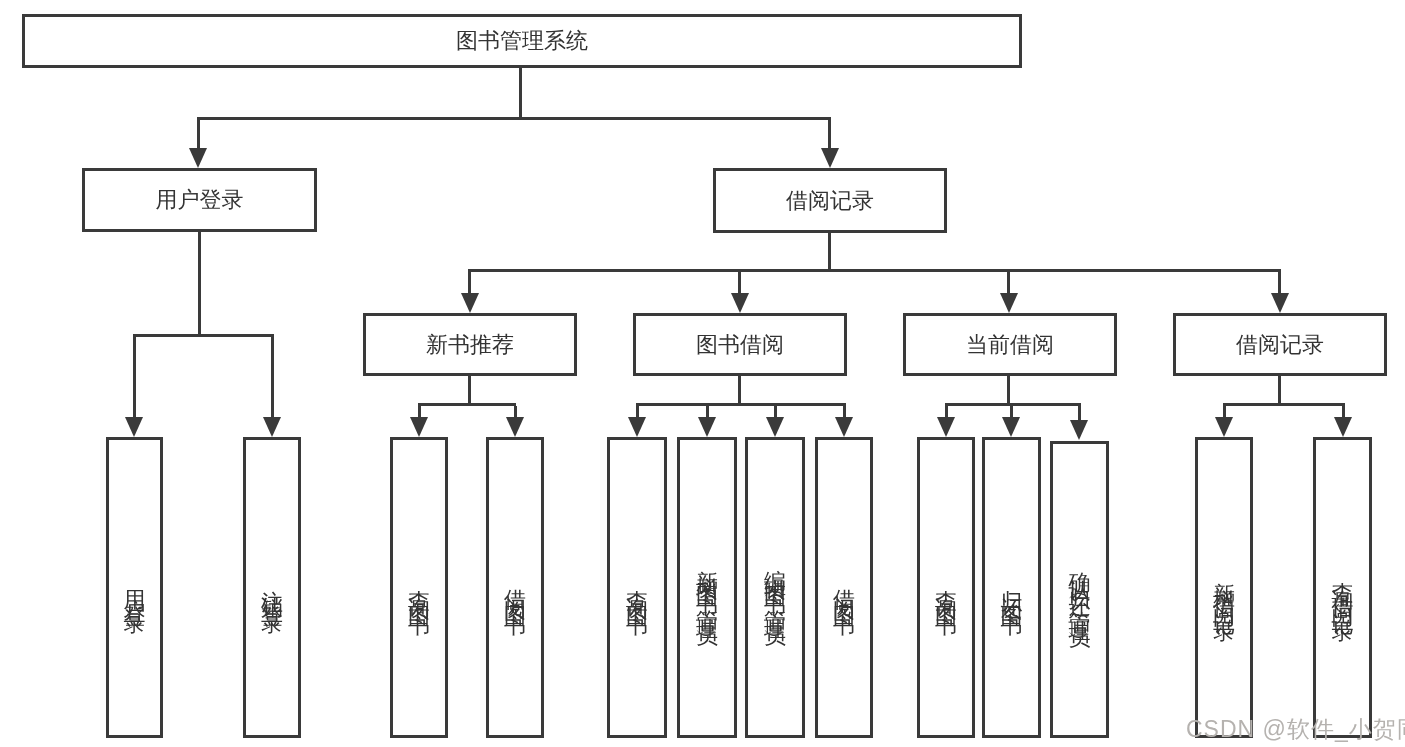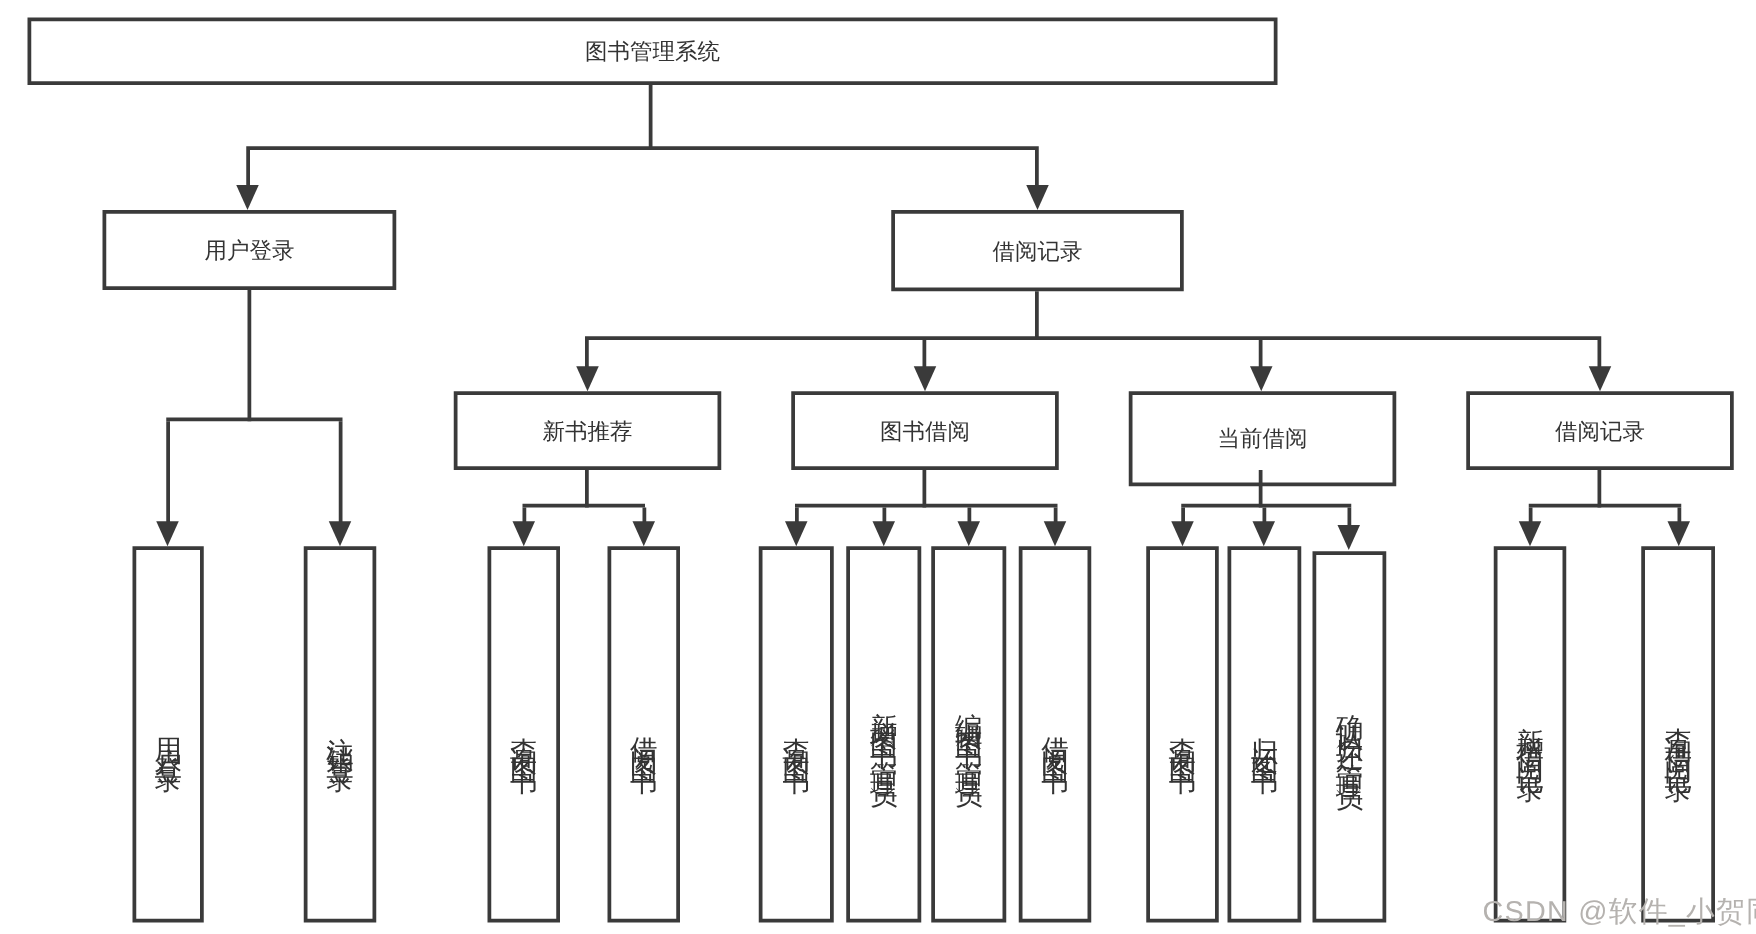--- a/index.html
+++ b/index.html
@@ -14,21 +14,21 @@
     background:#ffffff;
     font-family:"Liberation Sans", sans-serif;
     color:var(--text);
     overflow:hidden;
   }
   .node{
     position:absolute;
     border:3px solid var(--line);
     background:#ffffff;
     display:flex;align-items:center;justify-content:center;
-    font-size:18px;
+    font-size:22px;
     color:var(--text);
     box-sizing:border-box;
     white-space:nowrap;
   }
   .vnode{
     position:absolute;
     border:3px solid var(--line);
     background:#ffffff;
     display:flex;align-items:center;justify-content:center;
     box-sizing:border-box;
@@ -98,21 +98,21 @@
   <div class="arrow" style="left:1000px;top:293px;"></div>
   <div class="vl" style="left:1278px;top:272px;height:23px;"></div>
   <div class="arrow" style="left:1271px;top:293px;"></div>
 
   <div class="node" style="left:363px;top:313px;width:214px;height:63px;">
     <span>新书推荐</span>
   </div>
   <div class="node" style="left:633px;top:313px;width:214px;height:63px;">
     <span>图书借阅</span>
   </div>
-  <div class="node" style="left:903px;top:313px;width:214px;height:76px;">
+  <div class="node" style="left:903px;top:313px;width:214px;height:63px;">
     <span>当前借阅</span>
   </div>
   <div class="node" style="left:1173px;top:313px;width:214px;height:63px;">
     <span>借阅记录</span>
   </div>
 
   <div class="vl" style="left:468px;top:376px;height:30px;"></div>
   <div class="hl" style="left:418px;top:403px;width:98px;"></div>
   <div class="vl" style="left:418px;top:406px;height:14px;"></div>
   <div class="arrow" style="left:410px;top:417px;"></div>

